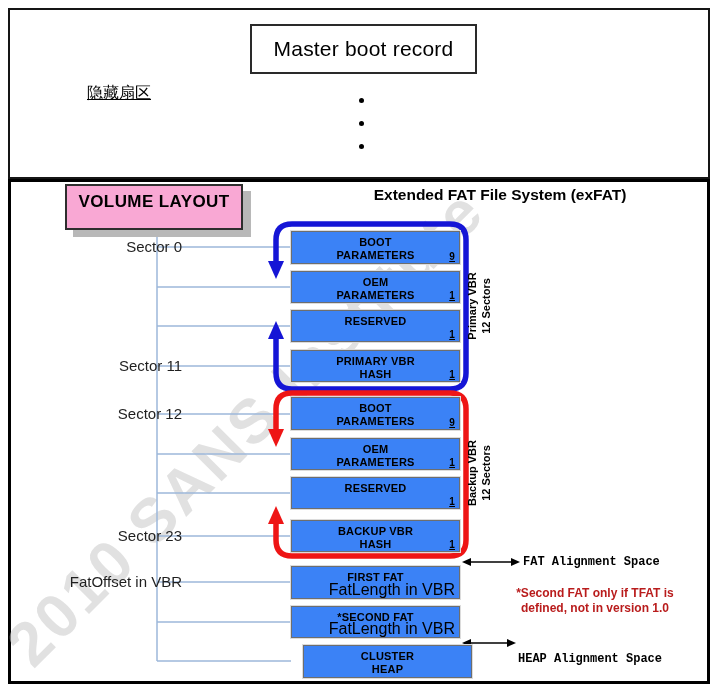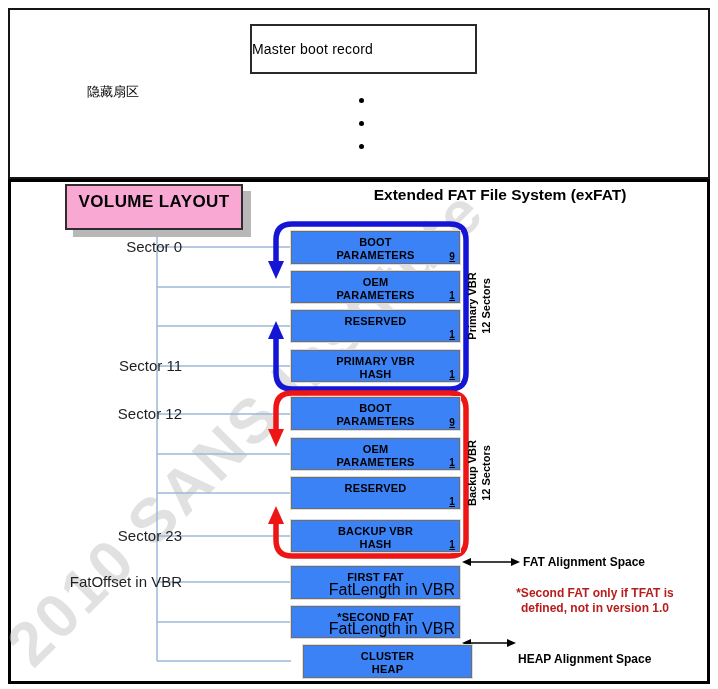--- a/index.html
+++ b/index.html
@@ -6,43 +6,43 @@
   #page-root{
     position:relative;width:718px;height:689px;background:#ffffff;
     font-family:"Liberation Sans",sans-serif;color:#000;overflow:hidden;
   }
   .abs{position:absolute;}
   
   .top-section{left:8px;top:8px;width:702px;height:171px;border:2px solid #151515;box-sizing:border-box;background:#fff;}
   .main-section{left:8px;top:179px;width:702px;height:505px;border:3px solid #000;box-sizing:border-box;background:#fff;overflow:hidden;}
   
   .mbr-box{left:250px;top:24px;width:227px;height:50px;border:2px solid #2a2a2a;box-sizing:border-box;
-    display:flex;align-items:center;justify-content:flex-start;font-size:14px;letter-spacing:0.2px;background:#fff;}
-  .hidden-label{left:85px;top:83px;font-size:13px;font-family:"DejaVu Serif","Liberation Serif",serif;}
+    display:flex;align-items:center;justify-content:center;font-size:21px;letter-spacing:0.2px;background:#fff;}
+  .hidden-label{left:85px;top:83px;font-size:16px;font-family:"DejaVu Serif","Liberation Serif",serif;text-decoration:underline;}
   .dots-col{left:357px;top:96px;display:flex;flex-direction:column;gap:18px;}
   .dot{width:5px;height:5px;border-radius:50%;background:#000;}
   
   .vl-box{left:65px;top:184px;width:178px;height:46px;border:2px solid #2e2e2e;box-sizing:border-box;background:#f9a8d4;
     box-shadow:8px 7px 0 #b8b8b8;text-align:center;font-weight:bold;font-size:17px;padding-top:6px;z-index:4;letter-spacing:0.4px;}
   .exfat-heading{left:300px;top:186px;width:400px;text-align:center;font-weight:bold;font-size:15.5px;z-index:4;}
   
   .wm-clip{left:8px;top:179px;width:702px;height:505px;overflow:hidden;z-index:1;}
   .watermark{position:absolute;left:10px;top:440px;font-size:62px;font-weight:bold;color:#c9c9c9;opacity:0.55;
     white-space:nowrap;letter-spacing:3px;transform:rotate(-45deg);transform-origin:0 50%;}
   
   .vbox{left:291px;width:169px;background:#3b82f6;border:1.5px solid #6e6e6e;box-shadow:0 0 0 1px #dcdcdc;
     box-sizing:border-box;text-align:center;font-weight:bold;font-size:11px;line-height:13px;padding-top:4px;z-index:3;letter-spacing:0.2px;}
   .vbox .count{position:absolute;right:4px;bottom:0;font-size:10px;font-weight:bold;text-decoration:underline;}
   .vbox .sub{position:absolute;right:4px;bottom:2px;font-weight:normal;font-size:16px;letter-spacing:0;}
   
   .sector-label{right:536px;white-space:nowrap;font-size:15px;color:#1f1f1f;z-index:3;height:16px;line-height:16px;}
   
   .group-label{width:140px;height:32px;transform:rotate(-90deg);text-align:center;font-weight:bold;font-size:11px;line-height:14px;z-index:3;}
   
-  .align-label{font-weight:bold;font-size:12px;white-space:nowrap;z-index:3;}
+  .align-label{font-weight:bold;font-size:12px;white-space:nowrap;z-index:3;font-family:Liberation Mono, monospace;}
   .red-note{left:512px;top:586px;width:166px;text-align:center;font-weight:bold;font-size:12px;color:#b91c1c;line-height:15px;z-index:3;}
   
   #overlay{position:absolute;left:0;top:0;width:718px;height:689px;z-index:2;pointer-events:none;}
 </style>
 </head>
 <body>
 
 <div id="page-root">
 
   <div class="abs top-section">

